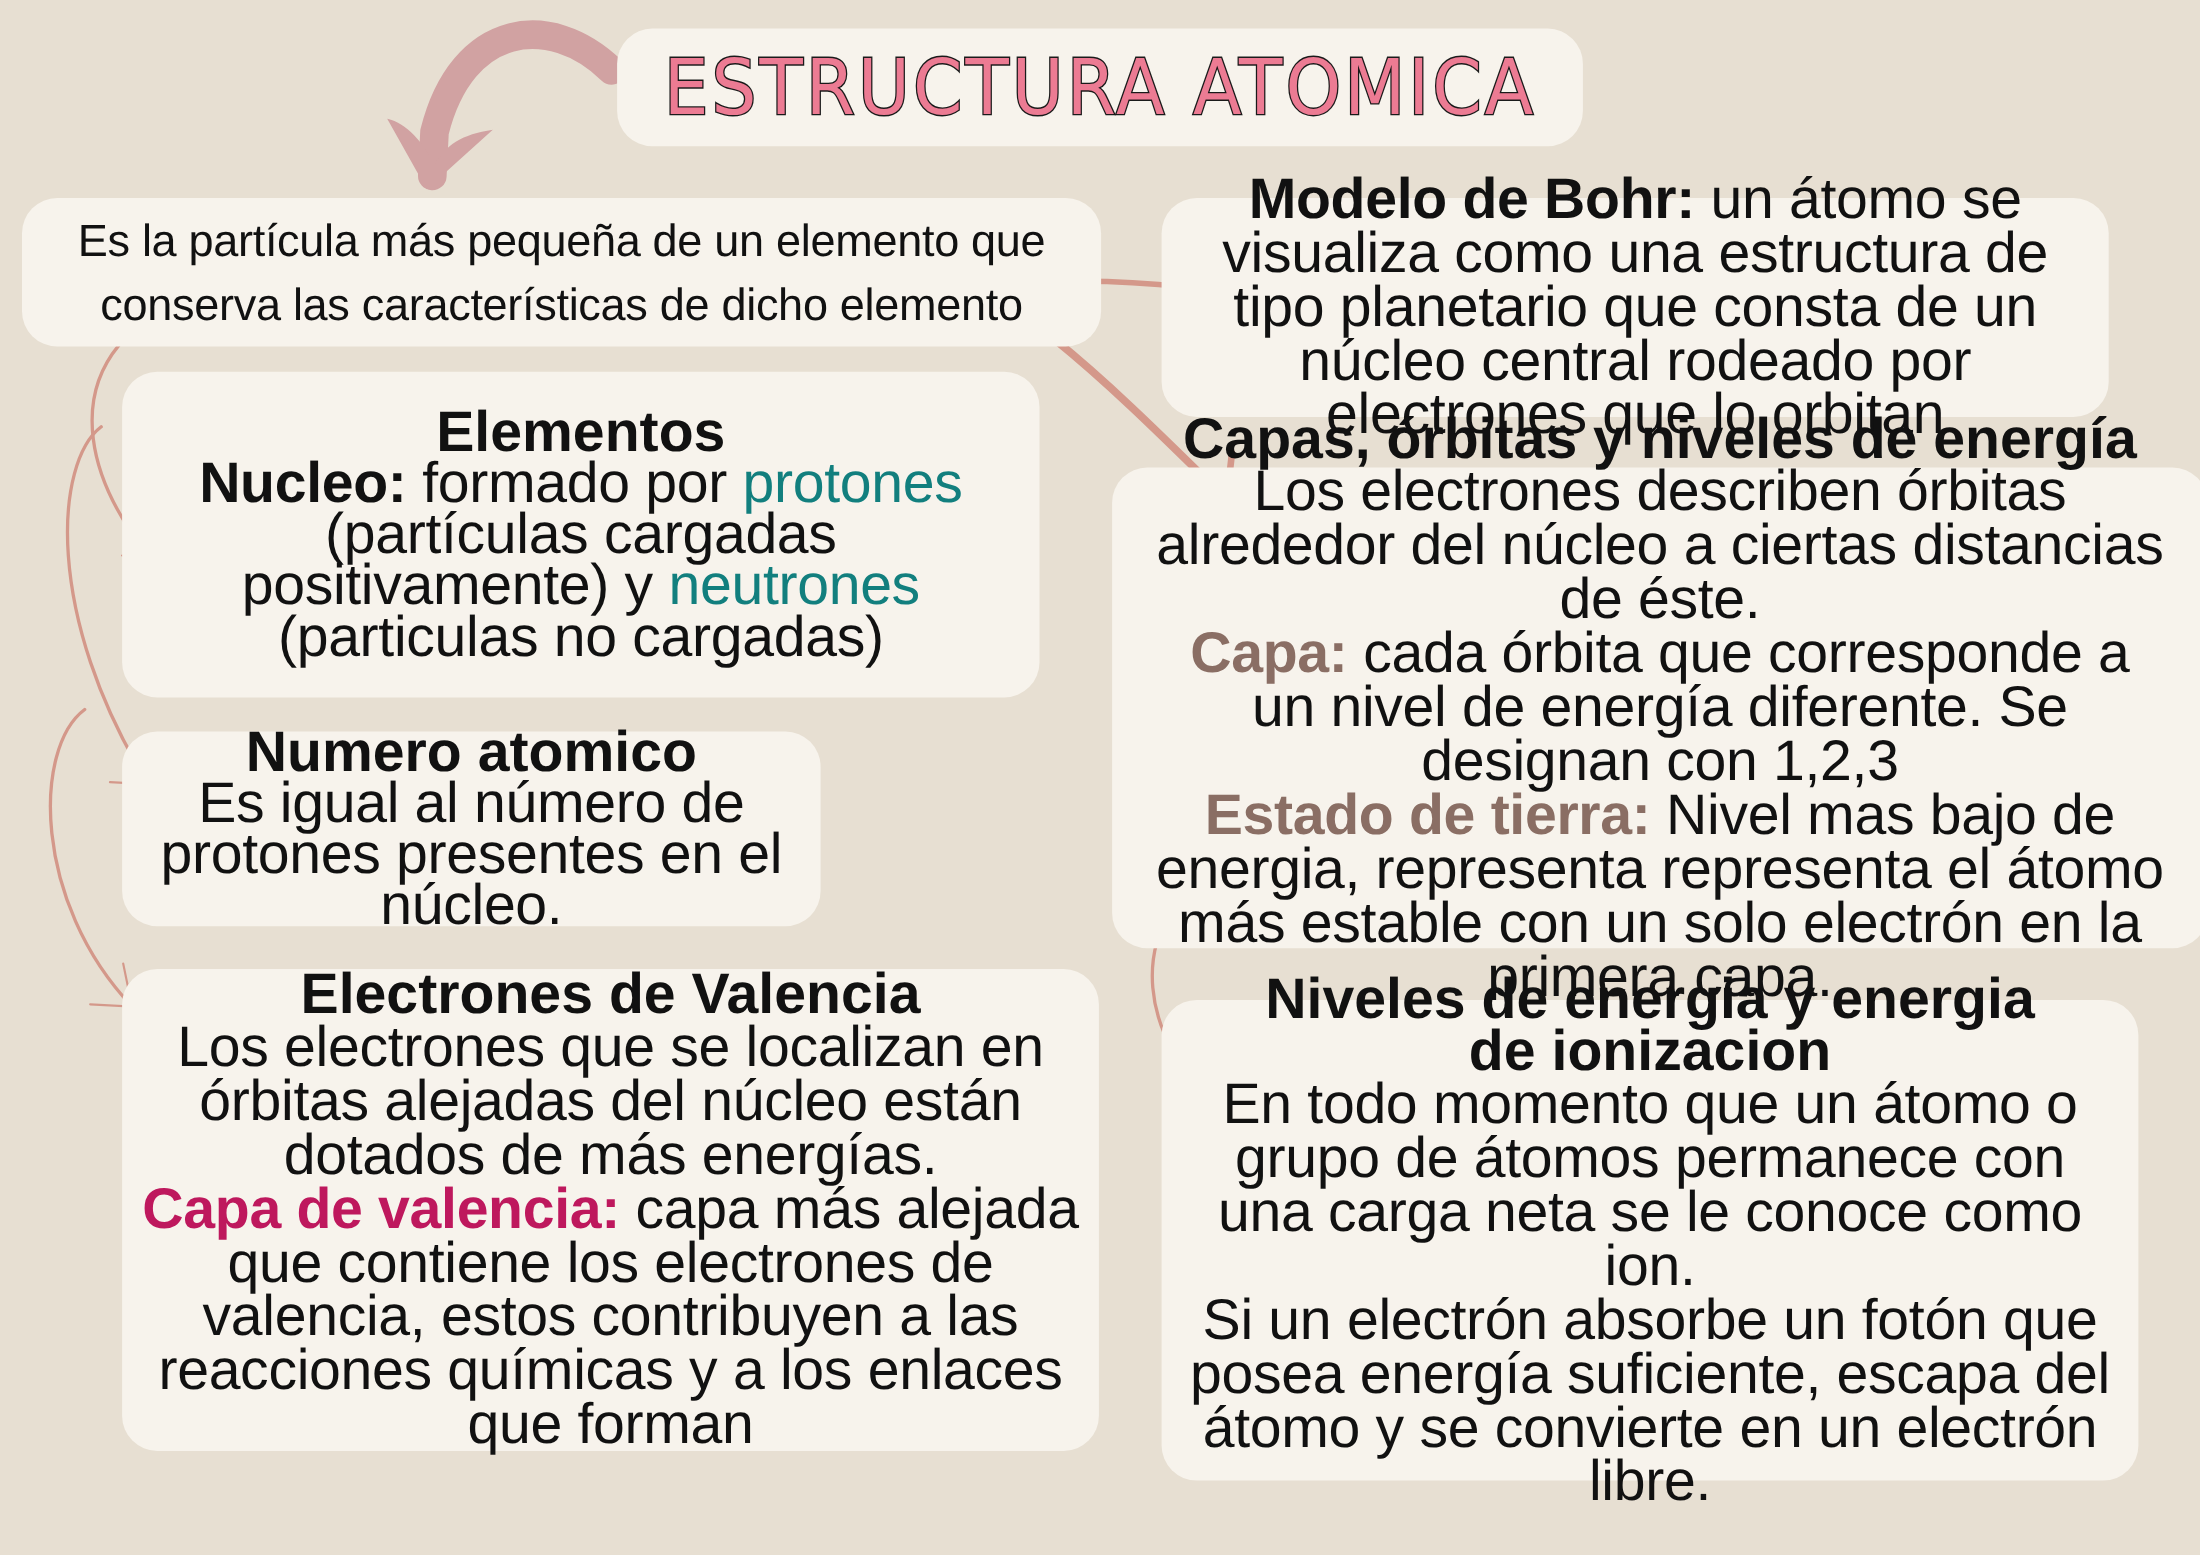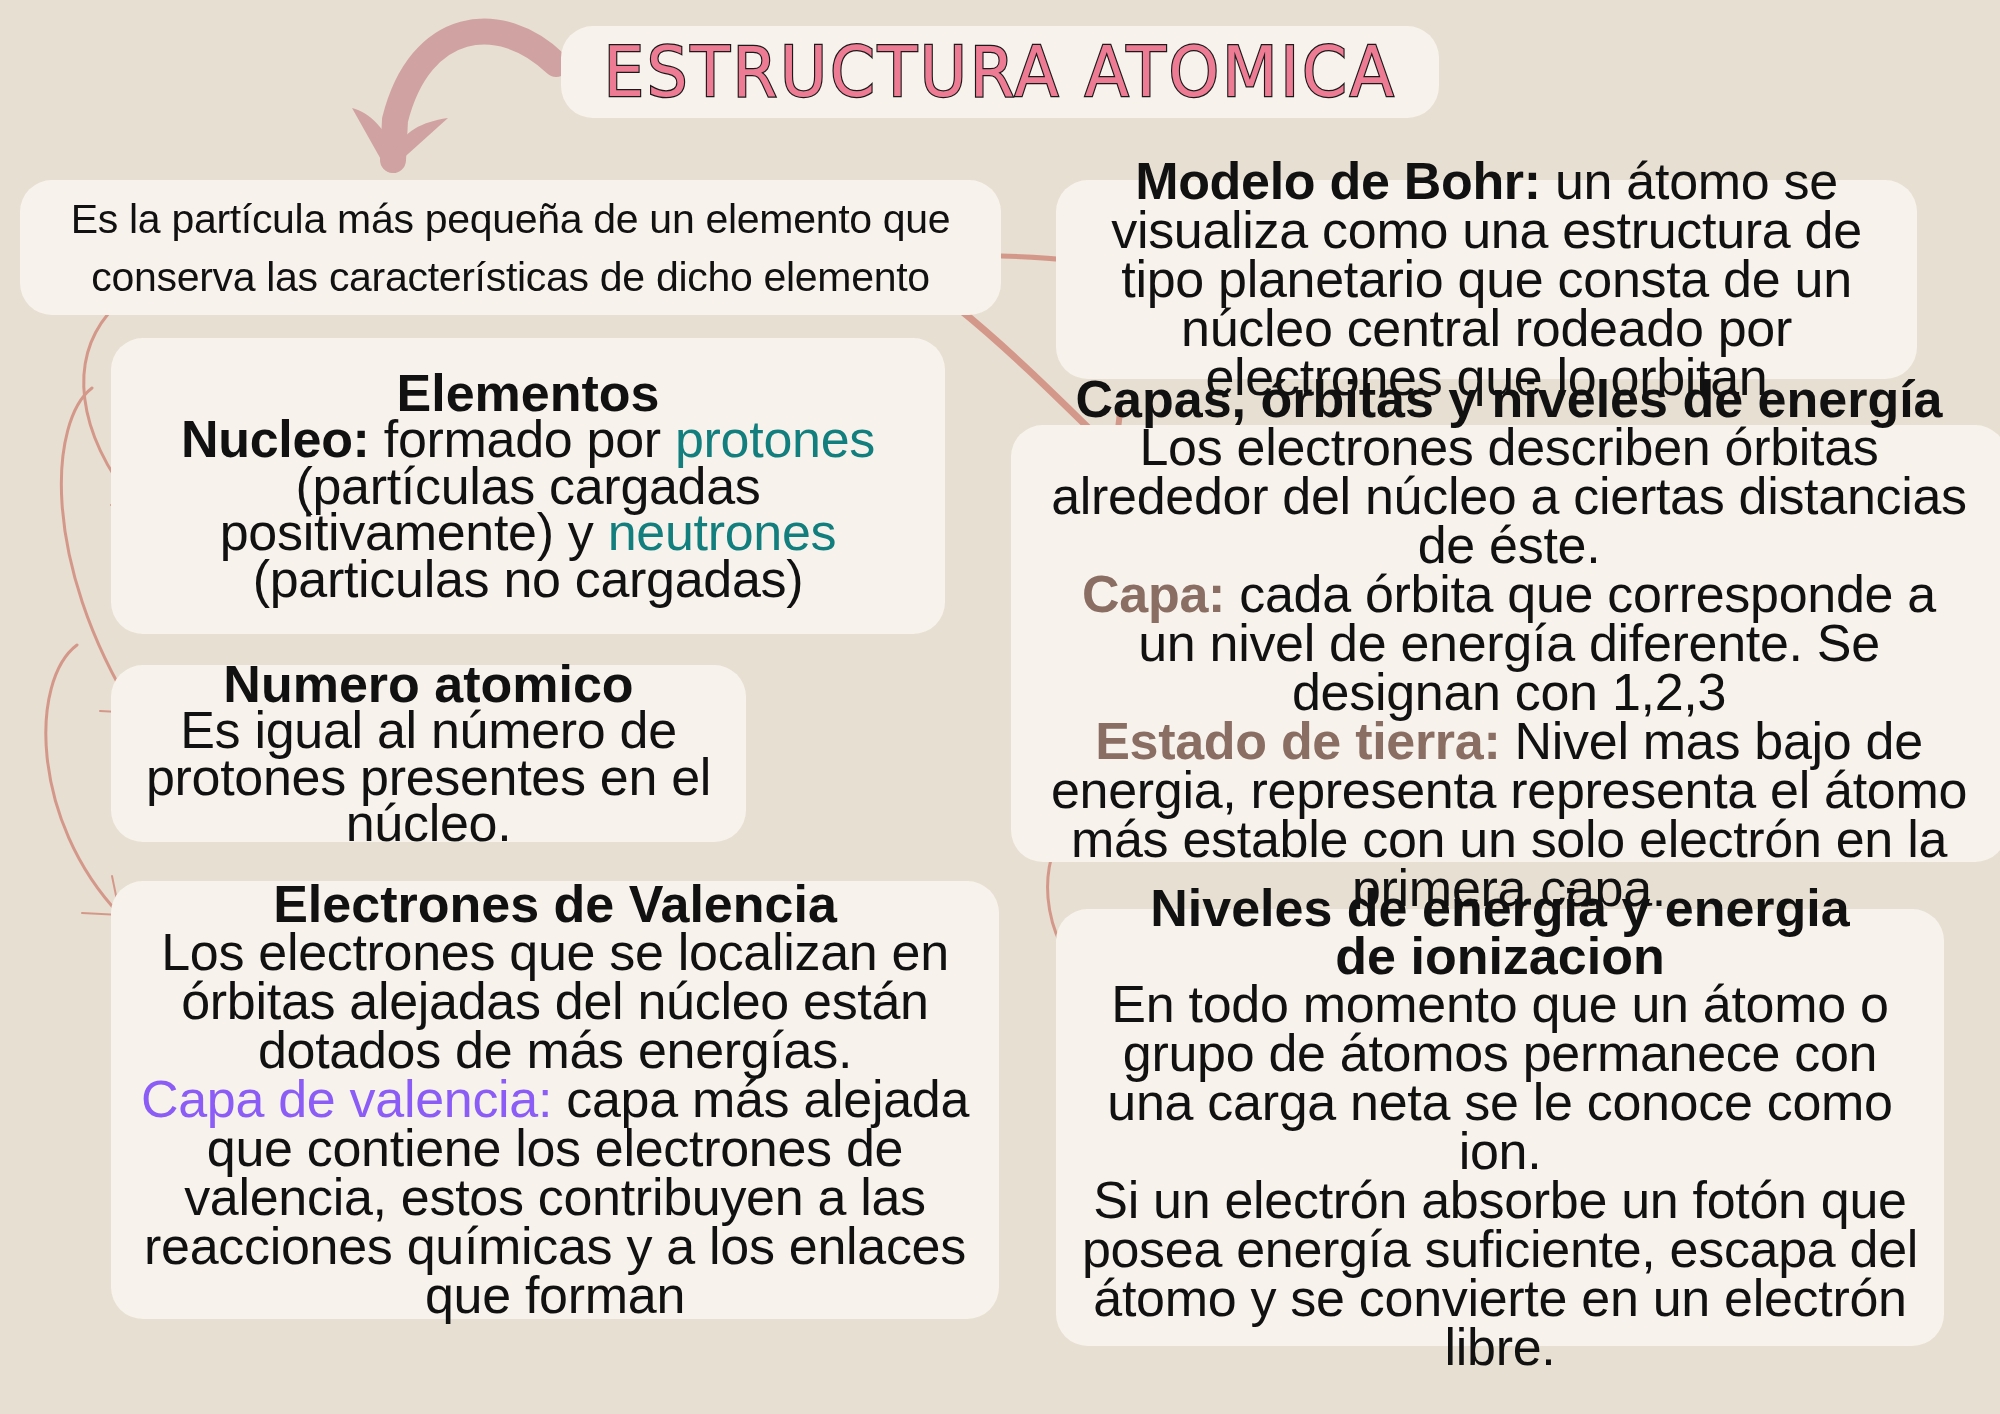--- a/index.html
+++ b/index.html
@@ -16,22 +16,22 @@
     box-sizing: border-box;
     text-align: center;
     display: flex; flex-direction: column; justify-content: center;
   }
   .txt { font-size: 52px; line-height: 49px; font-weight: 400; letter-spacing: -0.3px; }
   .hd { font-weight: 700; font-size: 52px; line-height: 48px; }
   .b { font-weight: 700; }
   .teal { color: #127F7E; }
   .teal-b { color: #127F7E; font-weight: 700; }
   .brown-b { color: #8A6E64; font-weight: 700; }
-  .pink-b { color: #8b5cf6; font-weight: 400; }
-  #title-box { left: 561px; top: 26px; width: 878px; height: 92px; }
+  .pink-b { color: #be185d; font-weight: 700; }
+  #title-box { left: 561px; top: 26px; width: 878px; height: 107px; }
   #title-text {
     font-family: "DejaVu Sans", sans-serif;
     font-size: 70px; letter-spacing: 3px; font-weight: 400;
     color: #EC7B93;
     -webkit-text-stroke: 2.5px #1a1a1a;
     paint-order: stroke fill;
     transform: scaleX(0.92);
   }
   #intro-box { left: 20px; top: 180px; width: 981px; height: 135px; }
   #intro-box .txt { font-size: 41px; line-height: 58px; }

